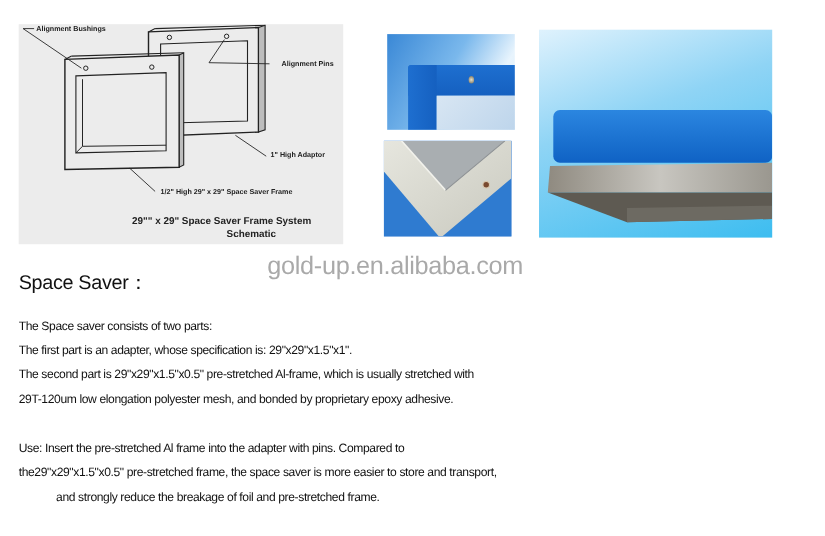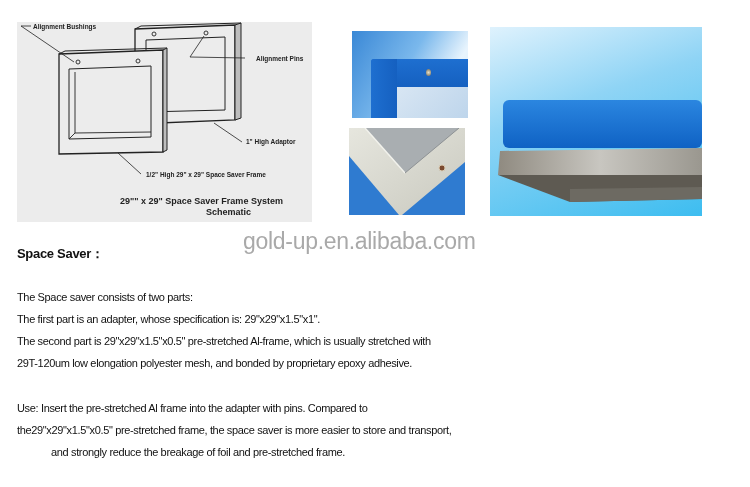--- a/index.html
+++ b/index.html
@@ -22,21 +22,21 @@
   .photo2 { left:349px; top:128px; width:116px; height:87px; background:#2f7bd0; }
   .photo2 svg { position:absolute; left:0; top:0; }
 
   .photo3 { left:490px; top:27px; width:212px; height:189px; background:linear-gradient(160deg,#dff2fd 0%,#8fd4f5 40%,#3dbdf0 100%); }
   .photo3 svg { position:absolute; left:0; top:0; }
 
   
   .watermark { position:absolute; left:243px; top:228px; font-size:23px; color:#a9a9a9; letter-spacing:-0.3px; white-space:nowrap; }
 
   
-  .heading { position:absolute; left:17px; top:245px; font-weight:bold; font-size:13px; letter-spacing:-0.3px; color:#111; white-space:nowrap; }
+  .heading { position:absolute; left:17px; top:245px; font-weight:normal; font-size:18px; letter-spacing:-0.3px; color:#111; white-space:nowrap; }
   .para { position:absolute; left:17px; font-size:11px; letter-spacing:-0.35px; color:#111; white-space:nowrap; line-height:22px; }
 </style>
 </head>
 <body>
 
 <div class="schematic">
   <svg width="295" height="200" viewBox="0 0 295 200">
 
     <polygon points="118,7 218,3 218,98 118,102" fill="none" stroke="#222" stroke-width="1.3"></polygon>
     <polygon points="129,18 208,15 208,88 129,90" fill="none" stroke="#222" stroke-width="1"></polygon>

